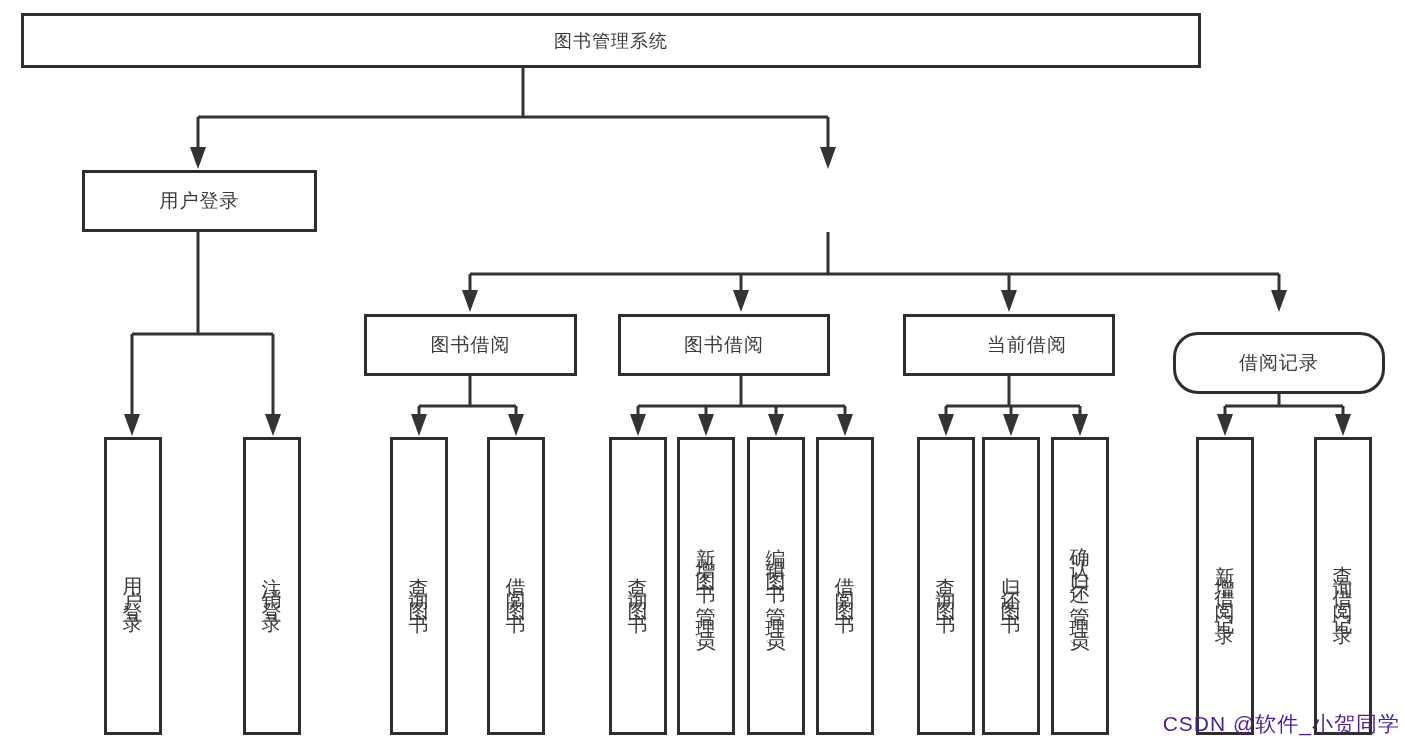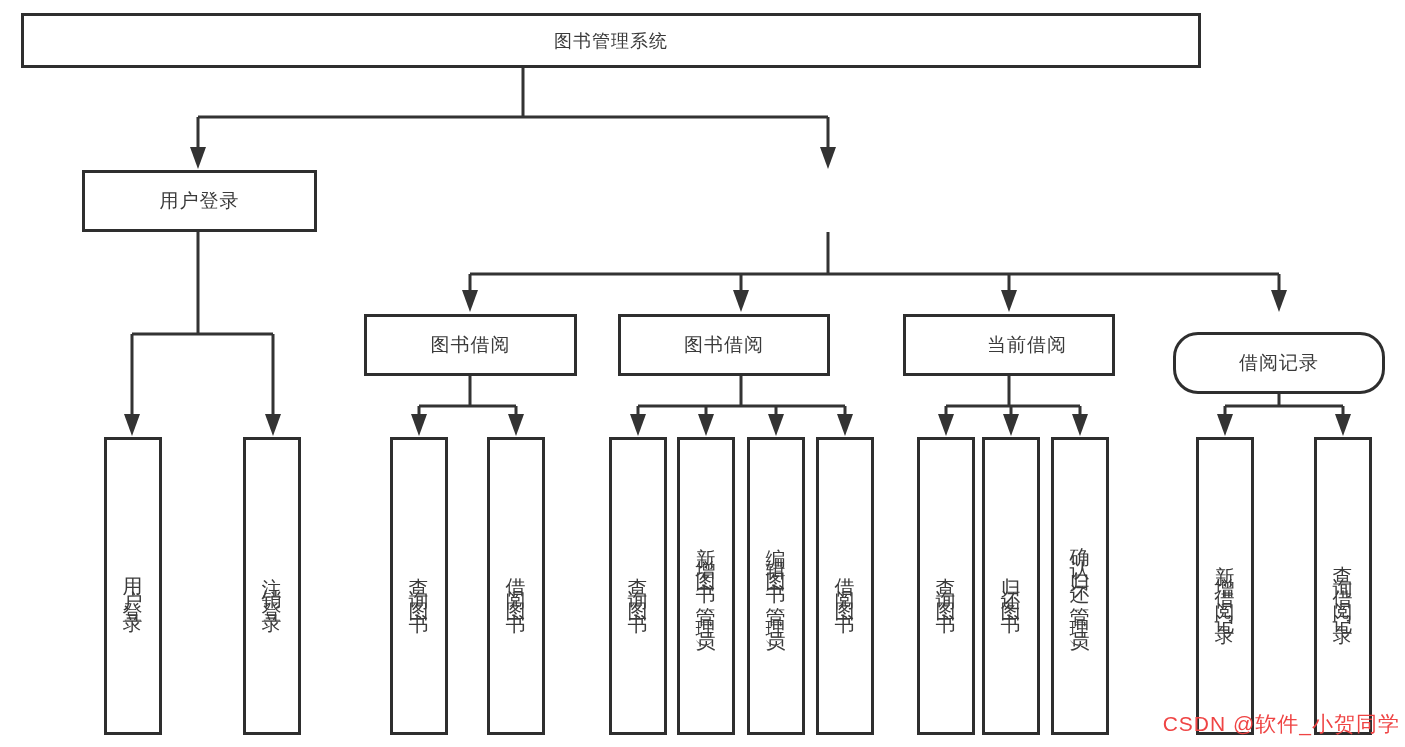--- a/index.html
+++ b/index.html
@@ -41,21 +41,21 @@
     letter-spacing: 12px;
     line-height: 1;
     white-space: nowrap;
   }
   .watermark {
     position: absolute;
     top: 710px;
     right: 5px;
     font-size: 21px;
     letter-spacing: 1px;
-    color: #ef4444;
+    color: #4c1d95;
     white-space: nowrap;
   }
 </style>
 </head>
 <body>
 
 <div id="canvas">
 
   <svg id="wires" viewBox="0 0 1405 747" xmlns="http://www.w3.org/2000/svg">
     <path fill="none" stroke="#333333" stroke-width="3" d="M523 68 V117 M198 117 H828 M198 117 V160 M828 117 V160

